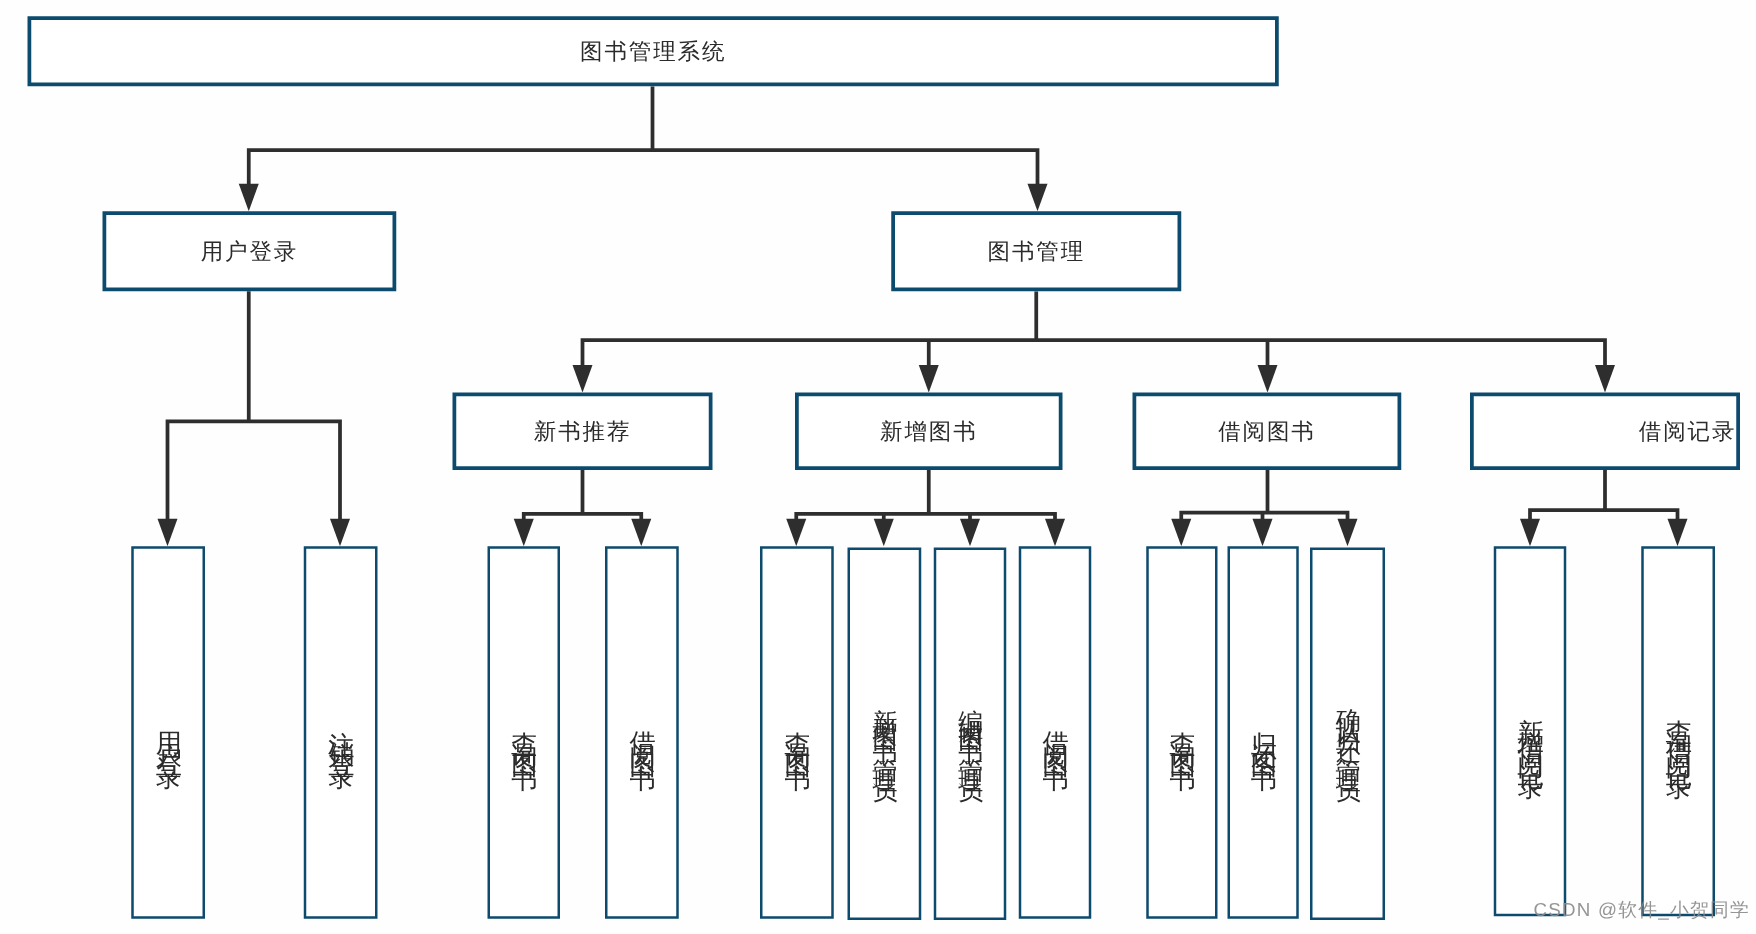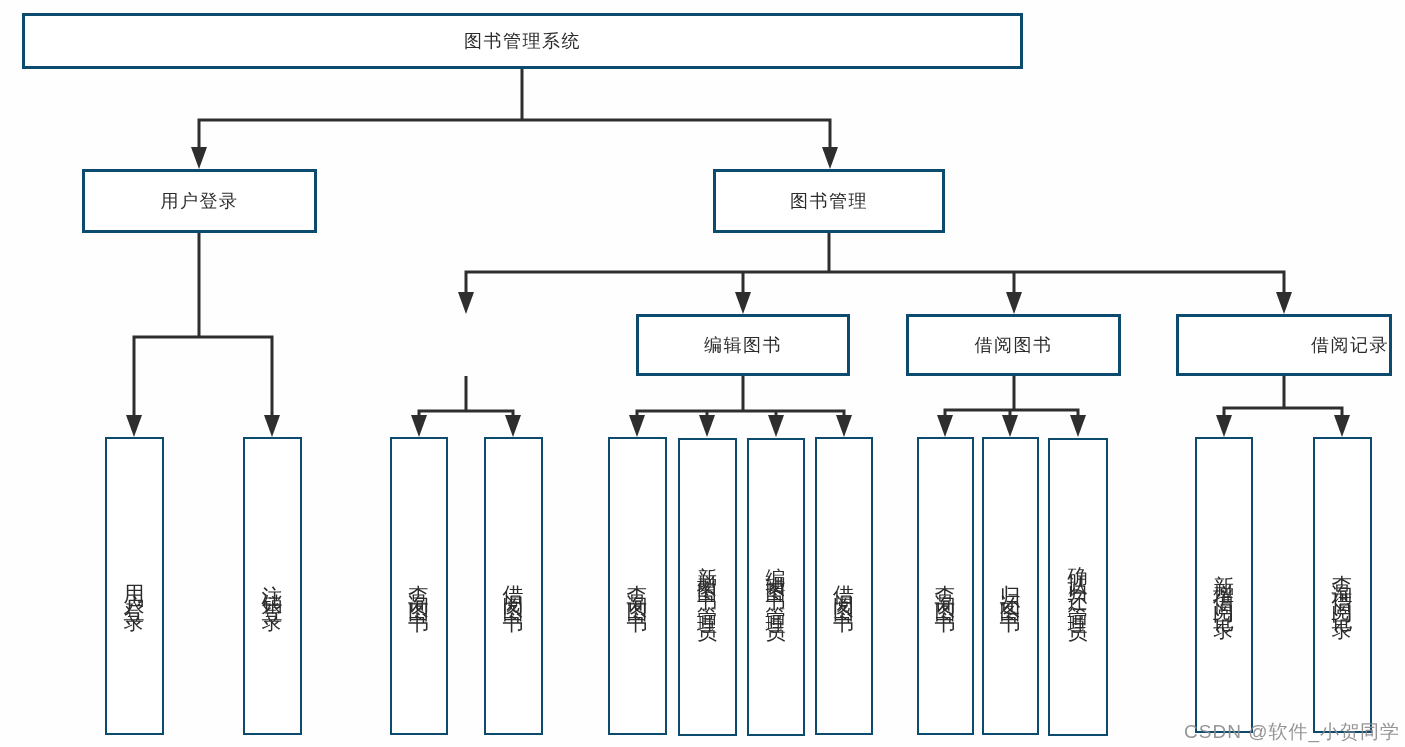--- a/index.html
+++ b/index.html
@@ -50,21 +50,21 @@
     color: #2b2b2b;
   }
   .vbox-long .vtext {
     letter-spacing: 8px;
     font-size: 20px;
   }
   #watermark {
     position: absolute;
     top: 719px;
     right: 5px;
-    font-size: 19px;
+    font-size: 15px;
     color: rgba(140, 140, 140, 0.92);
     letter-spacing: 1px;
     z-index: 3;
     white-space: nowrap;
   }
 </style>
 </head>
 <body>
 
 <div id="canvas">
@@ -120,22 +120,25 @@
     <span>图书管理系统</span>
   </div>
 
   <div class="node hbox" style="left:82px; top:169px; width:235px; height:64px;">
     <span>用户登录</span>
   </div>
   <div class="node hbox" style="left:713px; top:169px; width:232px; height:64px;">
     <span>图书管理</span>
   </div>
 
+  <div class="node hbox" style="left:362px; top:314px; width:208px; height:62px;">
+    <span>新书推荐</span>
+  </div>
   <div class="node hbox" style="left:636px; top:314px; width:214px; height:62px;">
-    <span>编辑图书</span>
+    <span>新增图书</span>
   </div>
   <div class="node hbox" style="left:906px; top:314px; width:215px; height:62px;">
     <span>借阅图书</span>
   </div>
   <div class="node hbox" style="left:1176px; top:314px; width:216px; height:62px;justify-content:flex-end;">
     <span>借阅记录</span>
   </div>
 
   <div class="node vbox" style="left:105px; top:437px; width:59px; height:298px;">
     <span class="vtext">用户登录</span>

